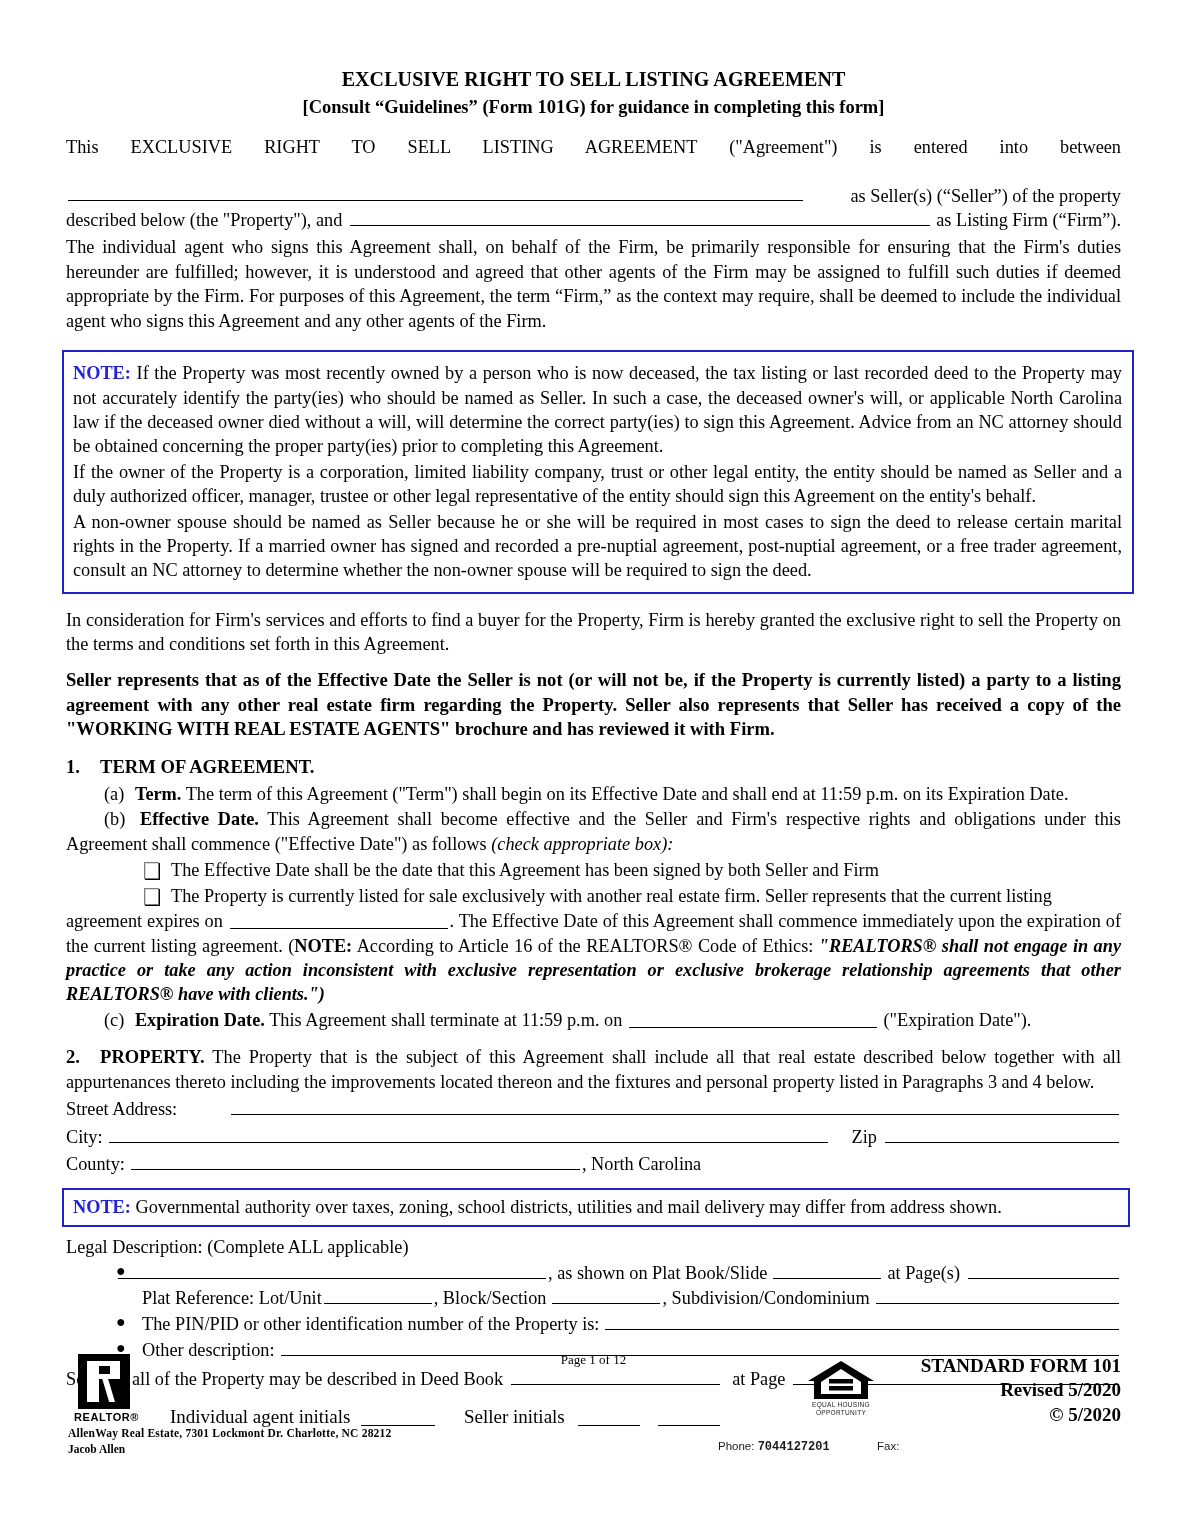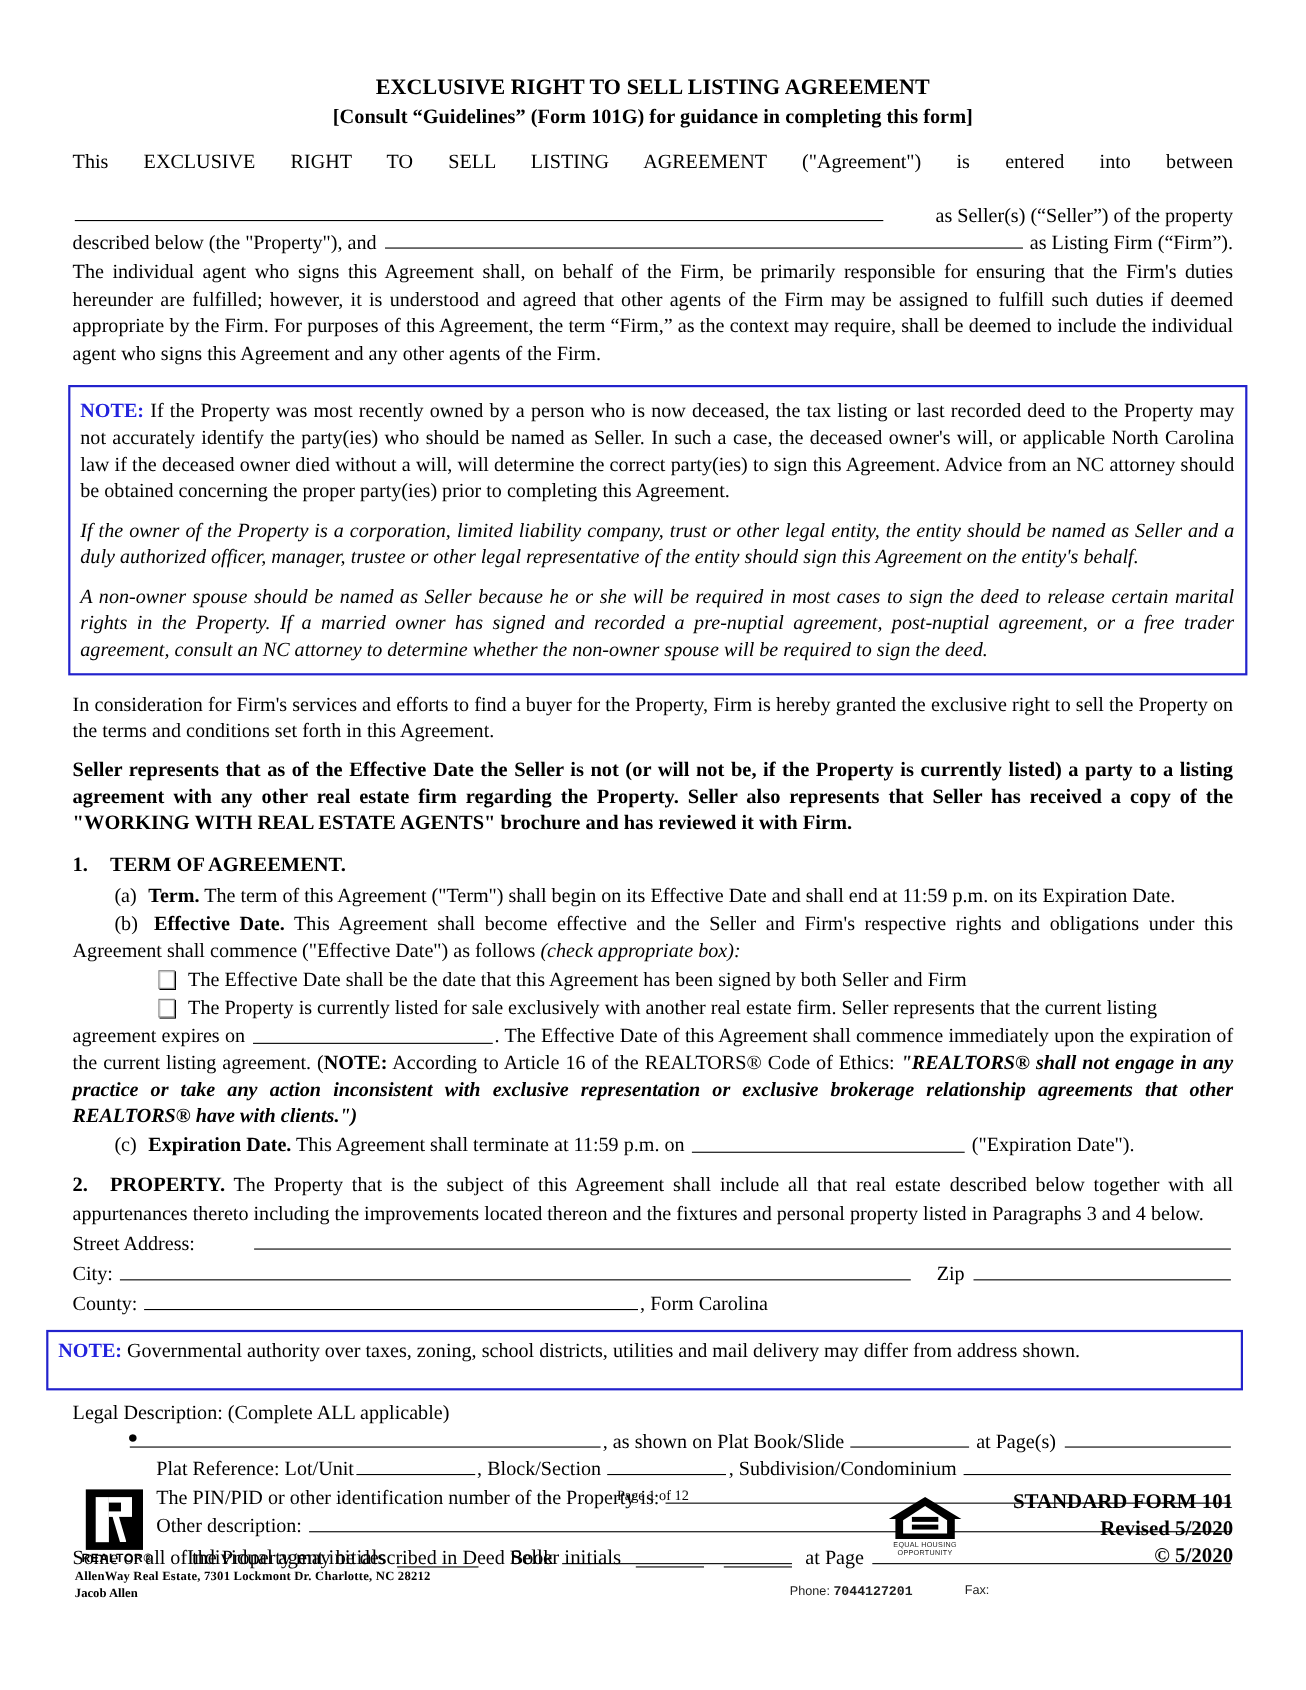--- a/index.html
+++ b/index.html
@@ -45,21 +45,21 @@
     margin:0 2px;
   }
 
   
   .notebox {
     border:2px solid #2222cc;
     margin:0;
     padding:9px 10px 9px 9px;
   }
   .notebox p { font-size:18.3px; line-height:1.335; margin:0; text-align:justify; }
-  .notebox p + p { margin-top:11px;font-style:italic; }
+  .notebox p + p { margin-top:1px; }
   .note-label { color:#2222dd; font-weight:bold; }
 
   
   .sec { font-size:18.3px; line-height:1.335; text-align:justify; }
   .sec-head { font-weight:bold; font-size:18.6px; }
   .indent-a { padding-left:42px; text-indent:-4px; }
 
   
   .cbrow { display:flex; align-items:flex-start; padding-left:78px; margin-top:2px;}
   .cb {
@@ -246,25 +246,25 @@
     <div class="fl" style="display:flex; align-items:baseline;">
       <span>City:</span>
       <span class="rule" style="width:719px; margin-left:6px;"></span>
       <span style="margin-left:22px;">Zip</span>
       <span class="rule" style="flex:1; margin-left:8px;"></span>
     </div>
 
     <div class="fl" style="display:flex; align-items:baseline;">
       <span>County:</span>
       <span class="rule" style="width:449px; margin-left:6px;"></span>
-      <span>, Form Carolina</span>
-    </div>
-  </div>
-
-  <div class="notebox" style="margin:9px 57px 0 42px; padding:5px 9px 22px 9px;">
+      <span>, North Carolina</span>
+    </div>
+  </div>
+
+  <div class="notebox" style="margin:9px 57px 0 62px; padding:5px 9px 6px 9px;">
     <p style="text-align:left;">
       <span class="note-label">NOTE:</span>
       <span>Governmental authority over taxes, zoning, school districts, utilities and mail delivery may differ from address shown.</span>
     </p>
   </div>
 
   <div class="body-wrap" style="margin-top:8px;">
     <div class="sec">Legal Description: (Complete ALL applicable)</div>
 
     <div class="bl" style="margin-top:1px;">

